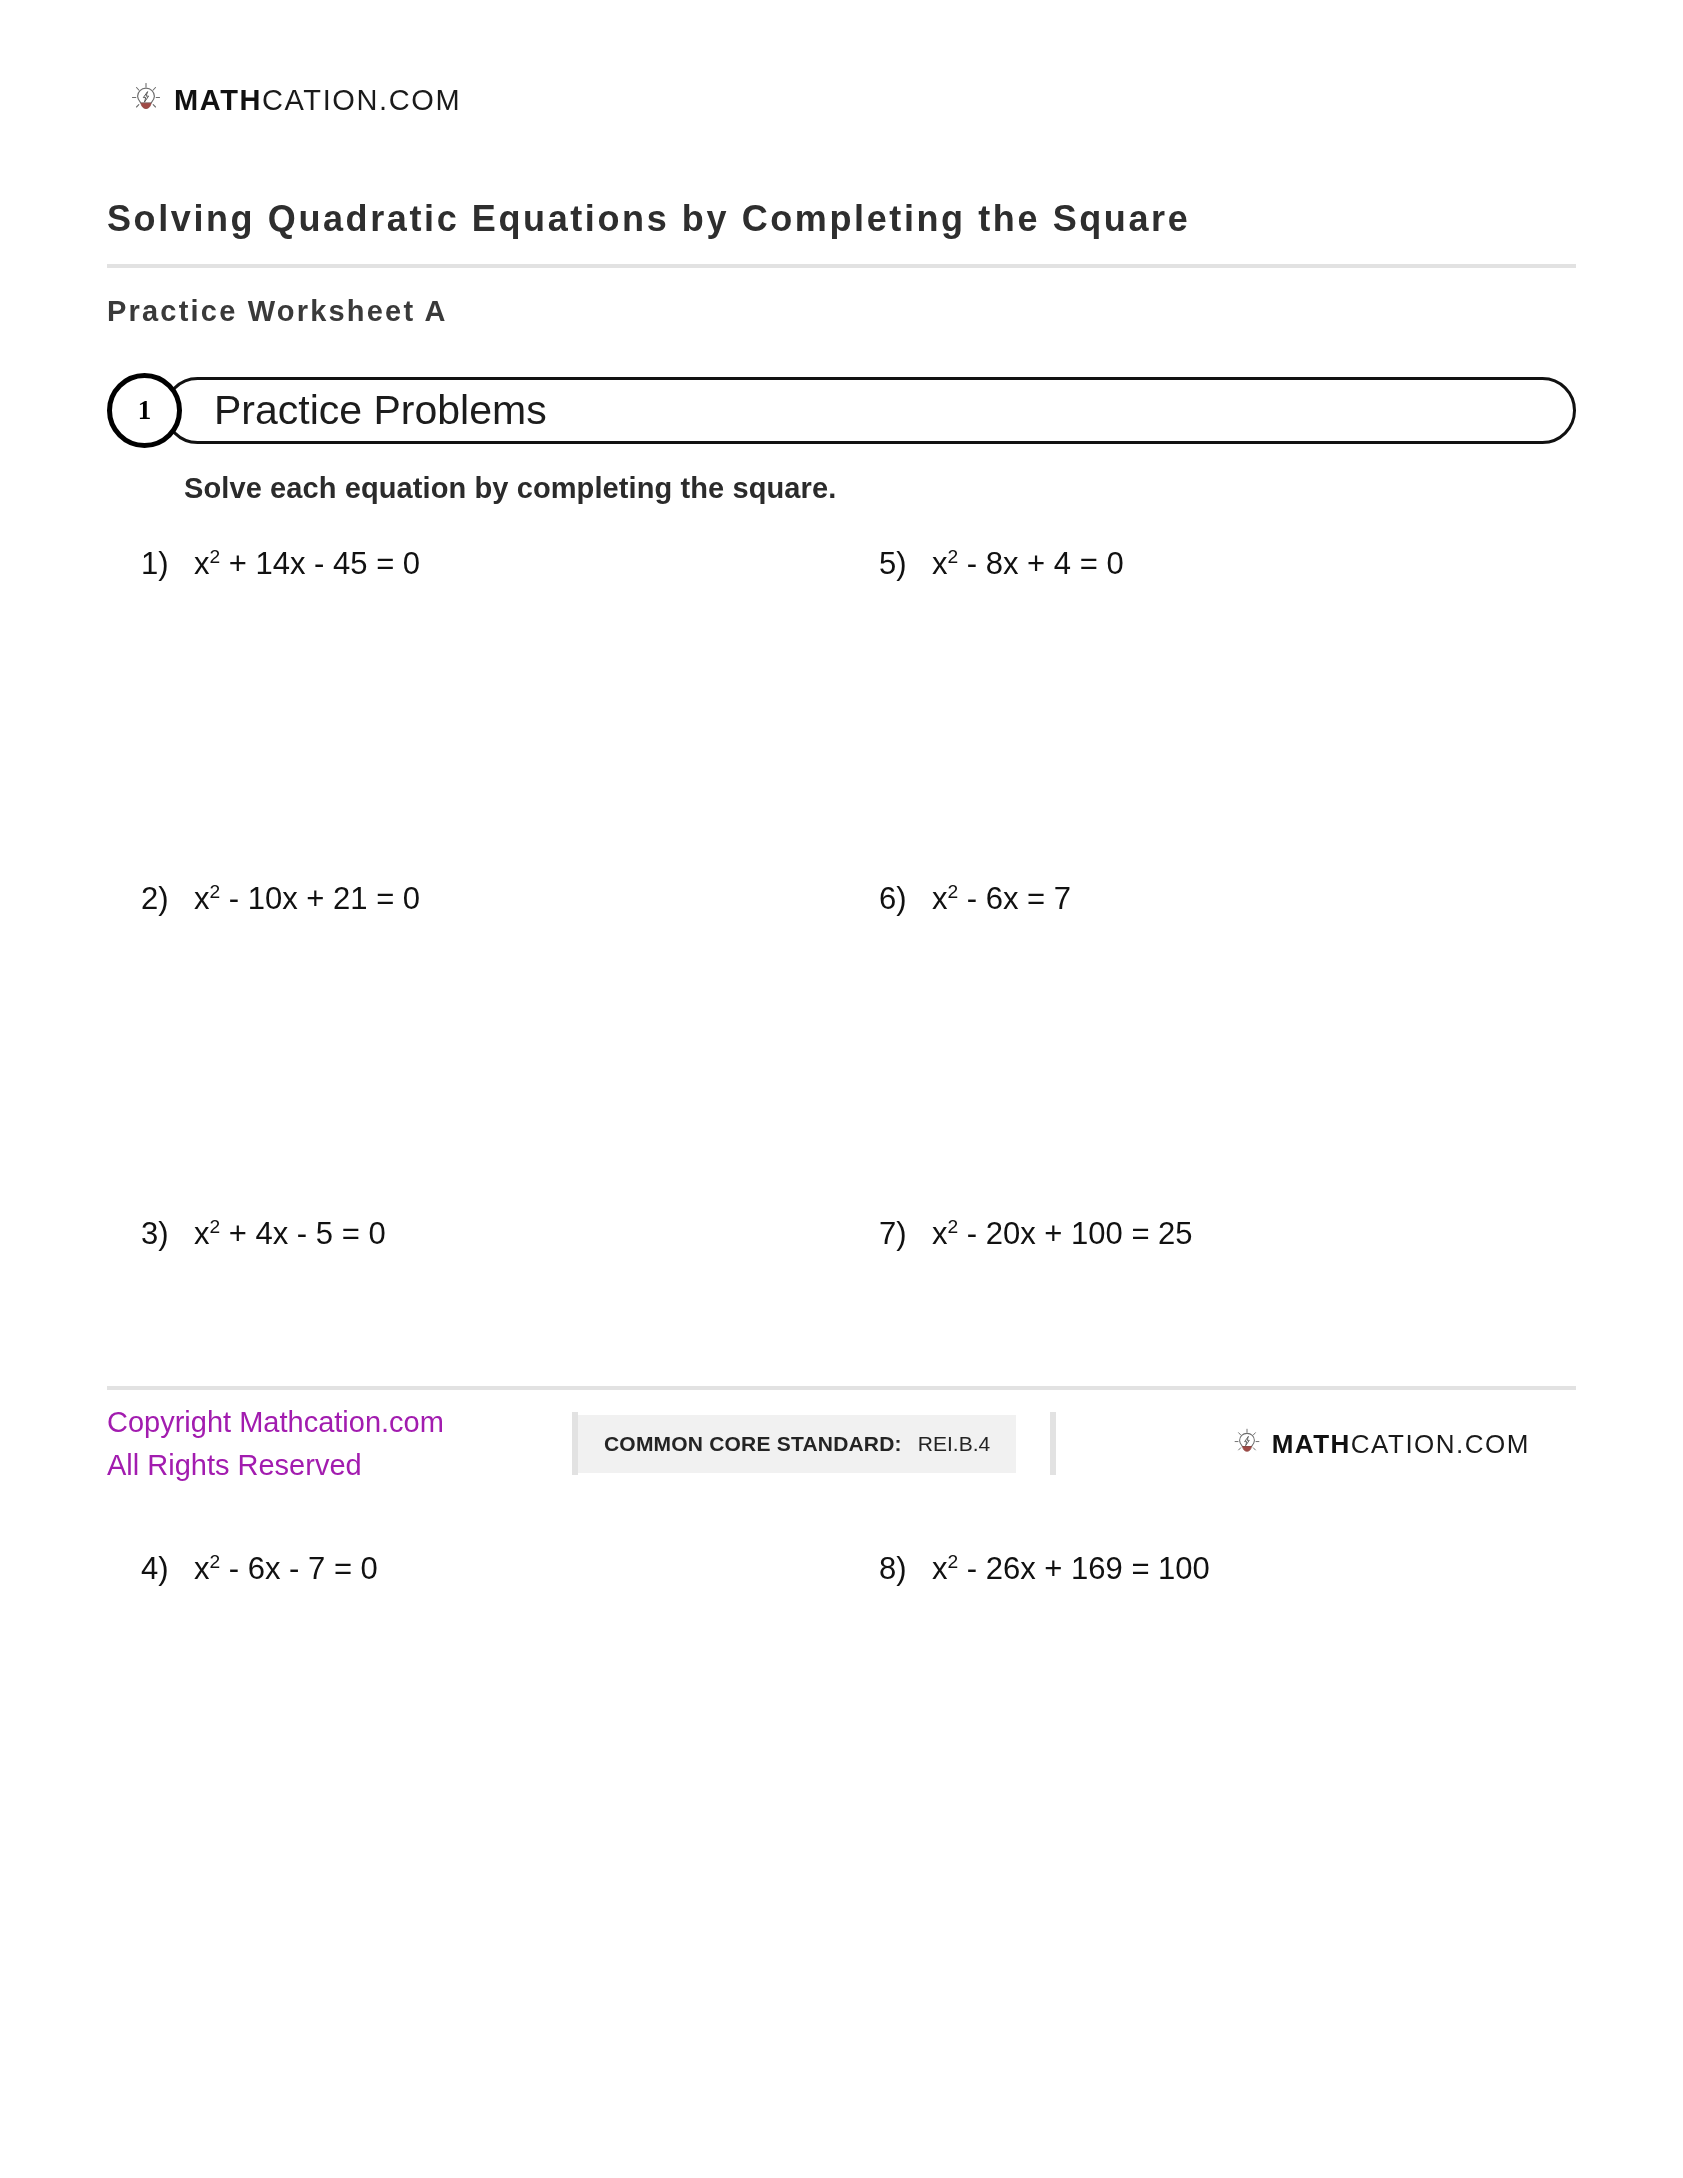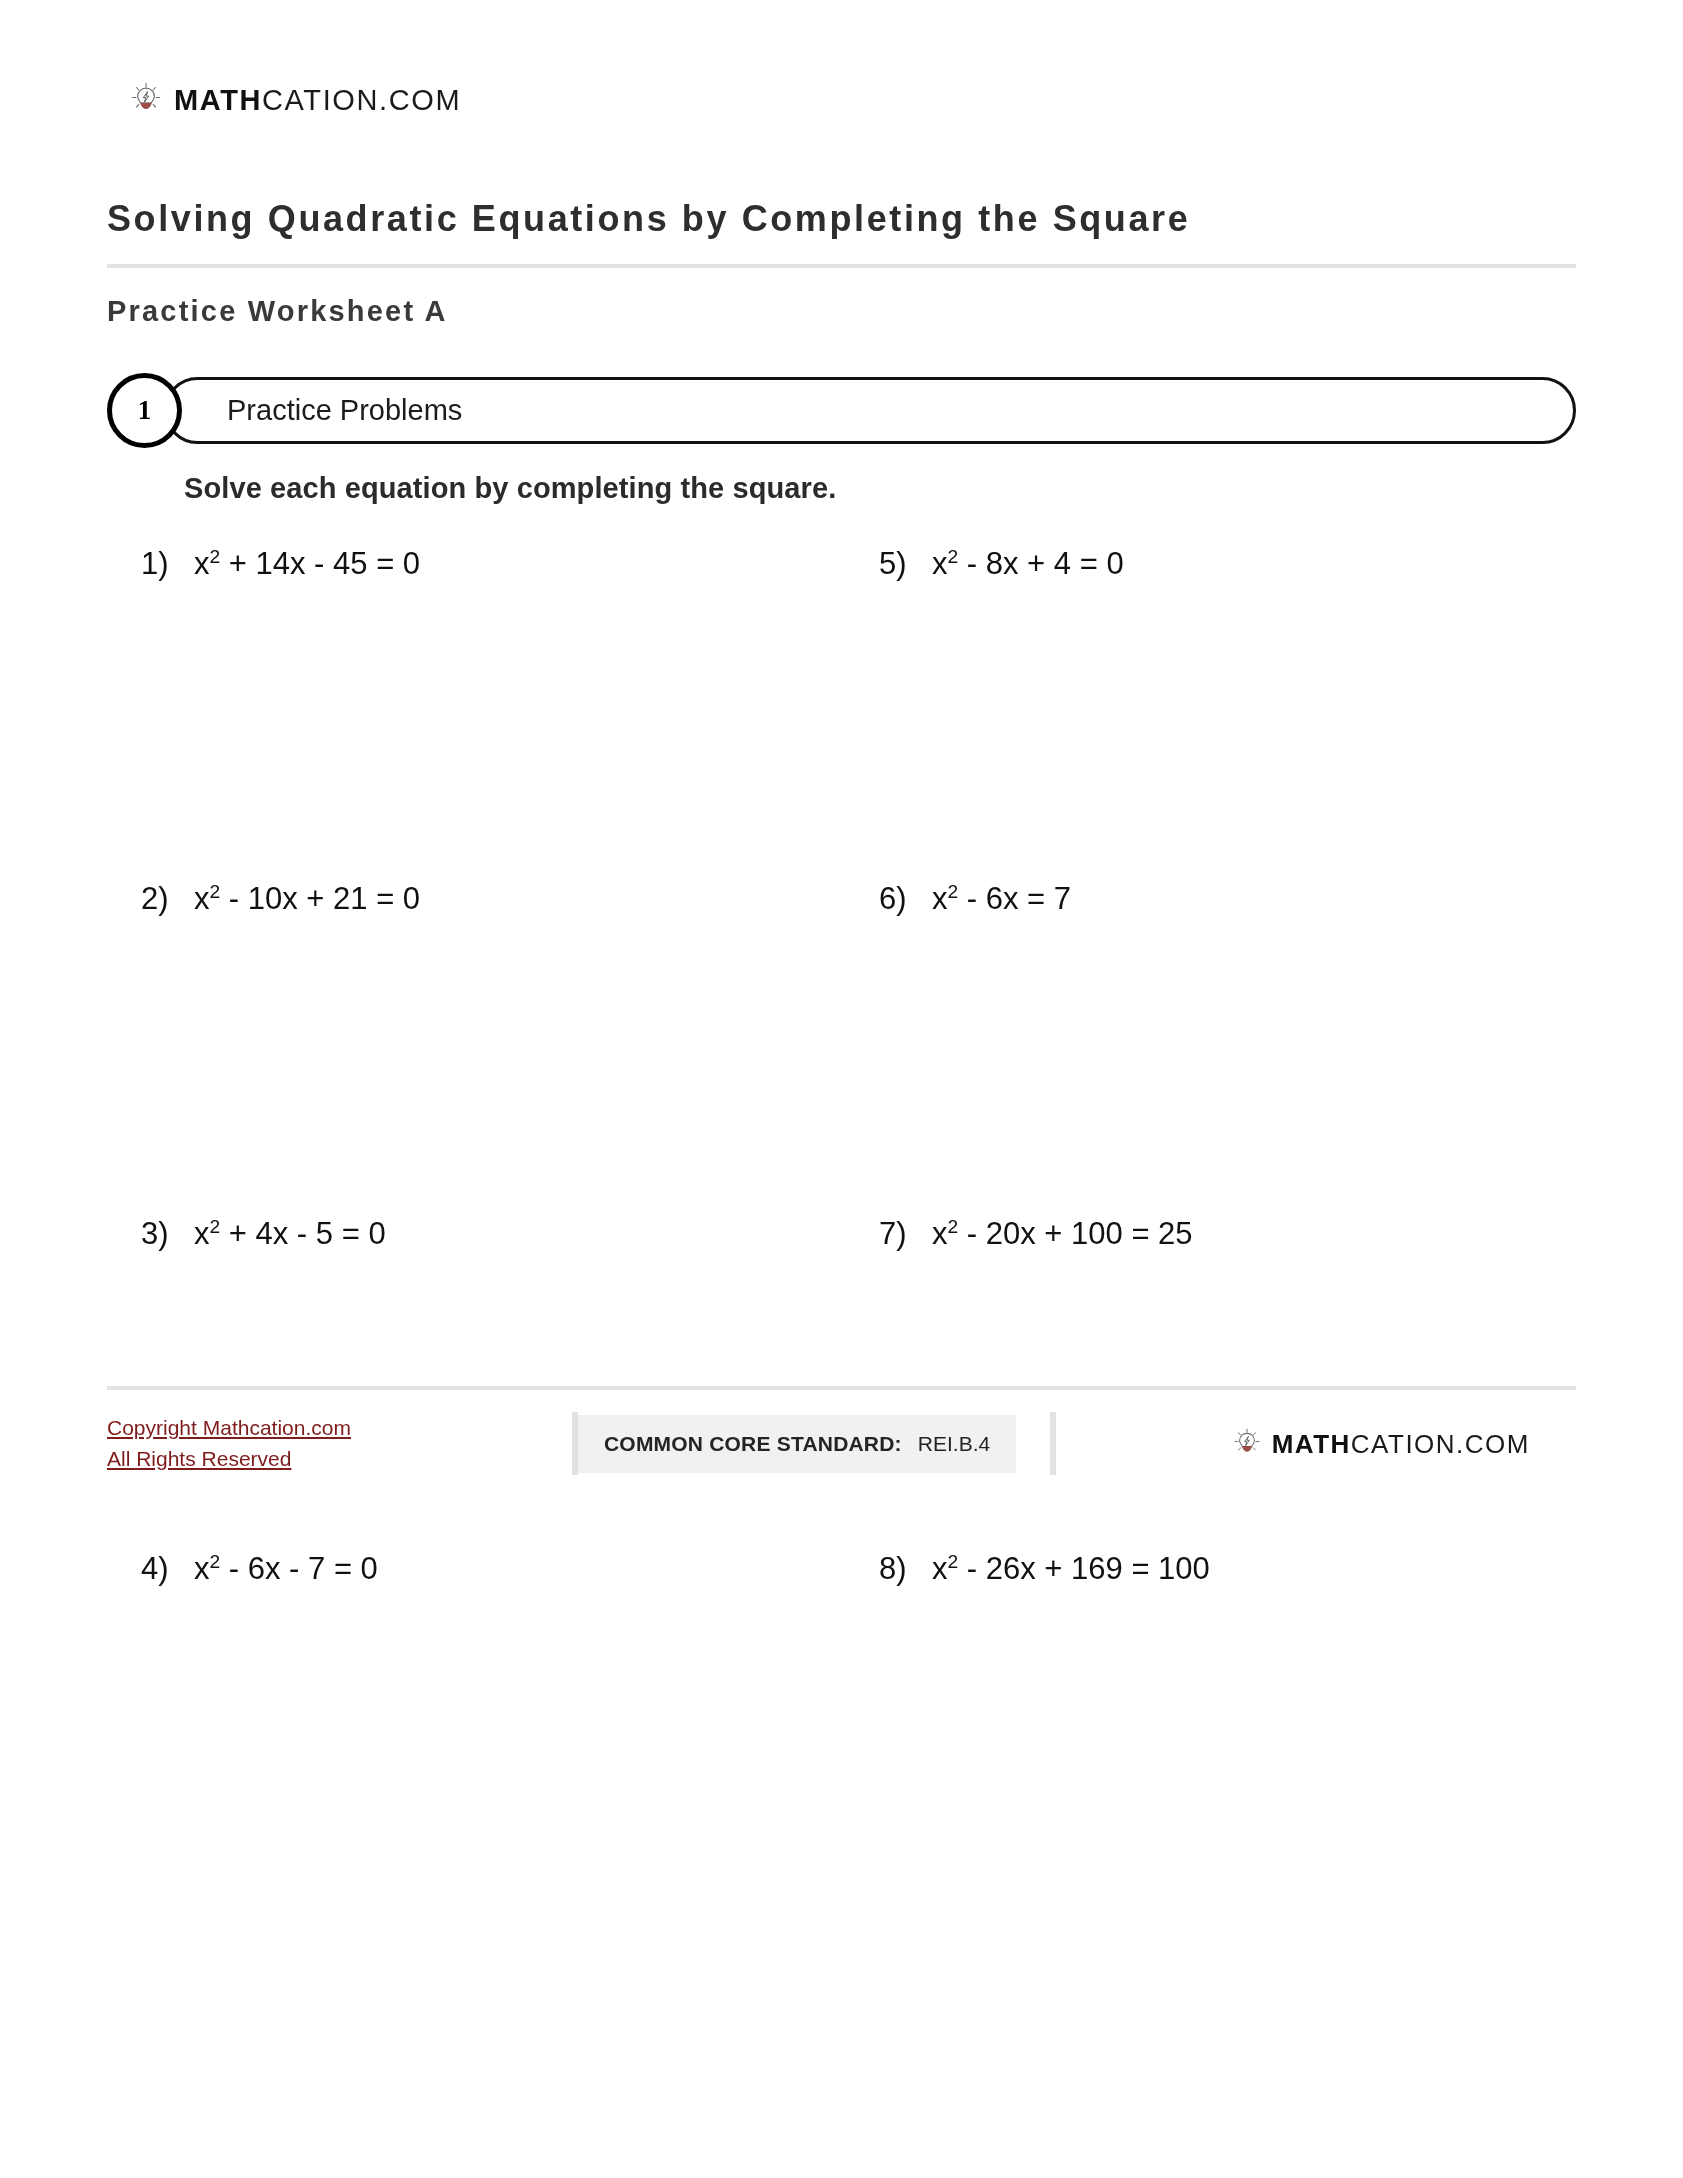--- a/index.html
+++ b/index.html
@@ -133,26 +133,26 @@
   }
   .section-badge span {
     font-family: "Liberation Serif", serif;
     font-size: 27px;
     font-weight: 700;
     color: #000000;
     line-height: 1;
   }
   .section-title {
     position: absolute;
-    left: 120px;
+    left: 107px;
     top: 0;
     height: 75px;
     display: flex;
     align-items: center;
-    font-size: 29px;
+    font-size: 41px;
     font-weight: 400;
     color: #1c1c1c;
     z-index: 2;
     background: transparent;
   }
 
   
   .directions {
     margin: 24px 0 0 77px;
     font-size: 29px;
@@ -199,26 +199,25 @@
   .footer {
     position: absolute;
     left: 107px;
     right: 107px;
     bottom: 48px;
     height: 91px;
     display: flex;
     align-items: center;
   }
   .footer-copyright {
-    font-size: 21px;
-    color: #7f1d1d;
+    font-size: 29px;
+    color: #a21caf;
     line-height: 1.45;
     width: 465px;
     flex: none;
-    text-decoration: underline;
   }
   .footer-divider {
     width: 6px;
     height: 63px;
     background: #e2e2e2;
     flex: none;
   }
   .footer-standard {
     background: #f1f1f1;
     padding: 17px 26px;

